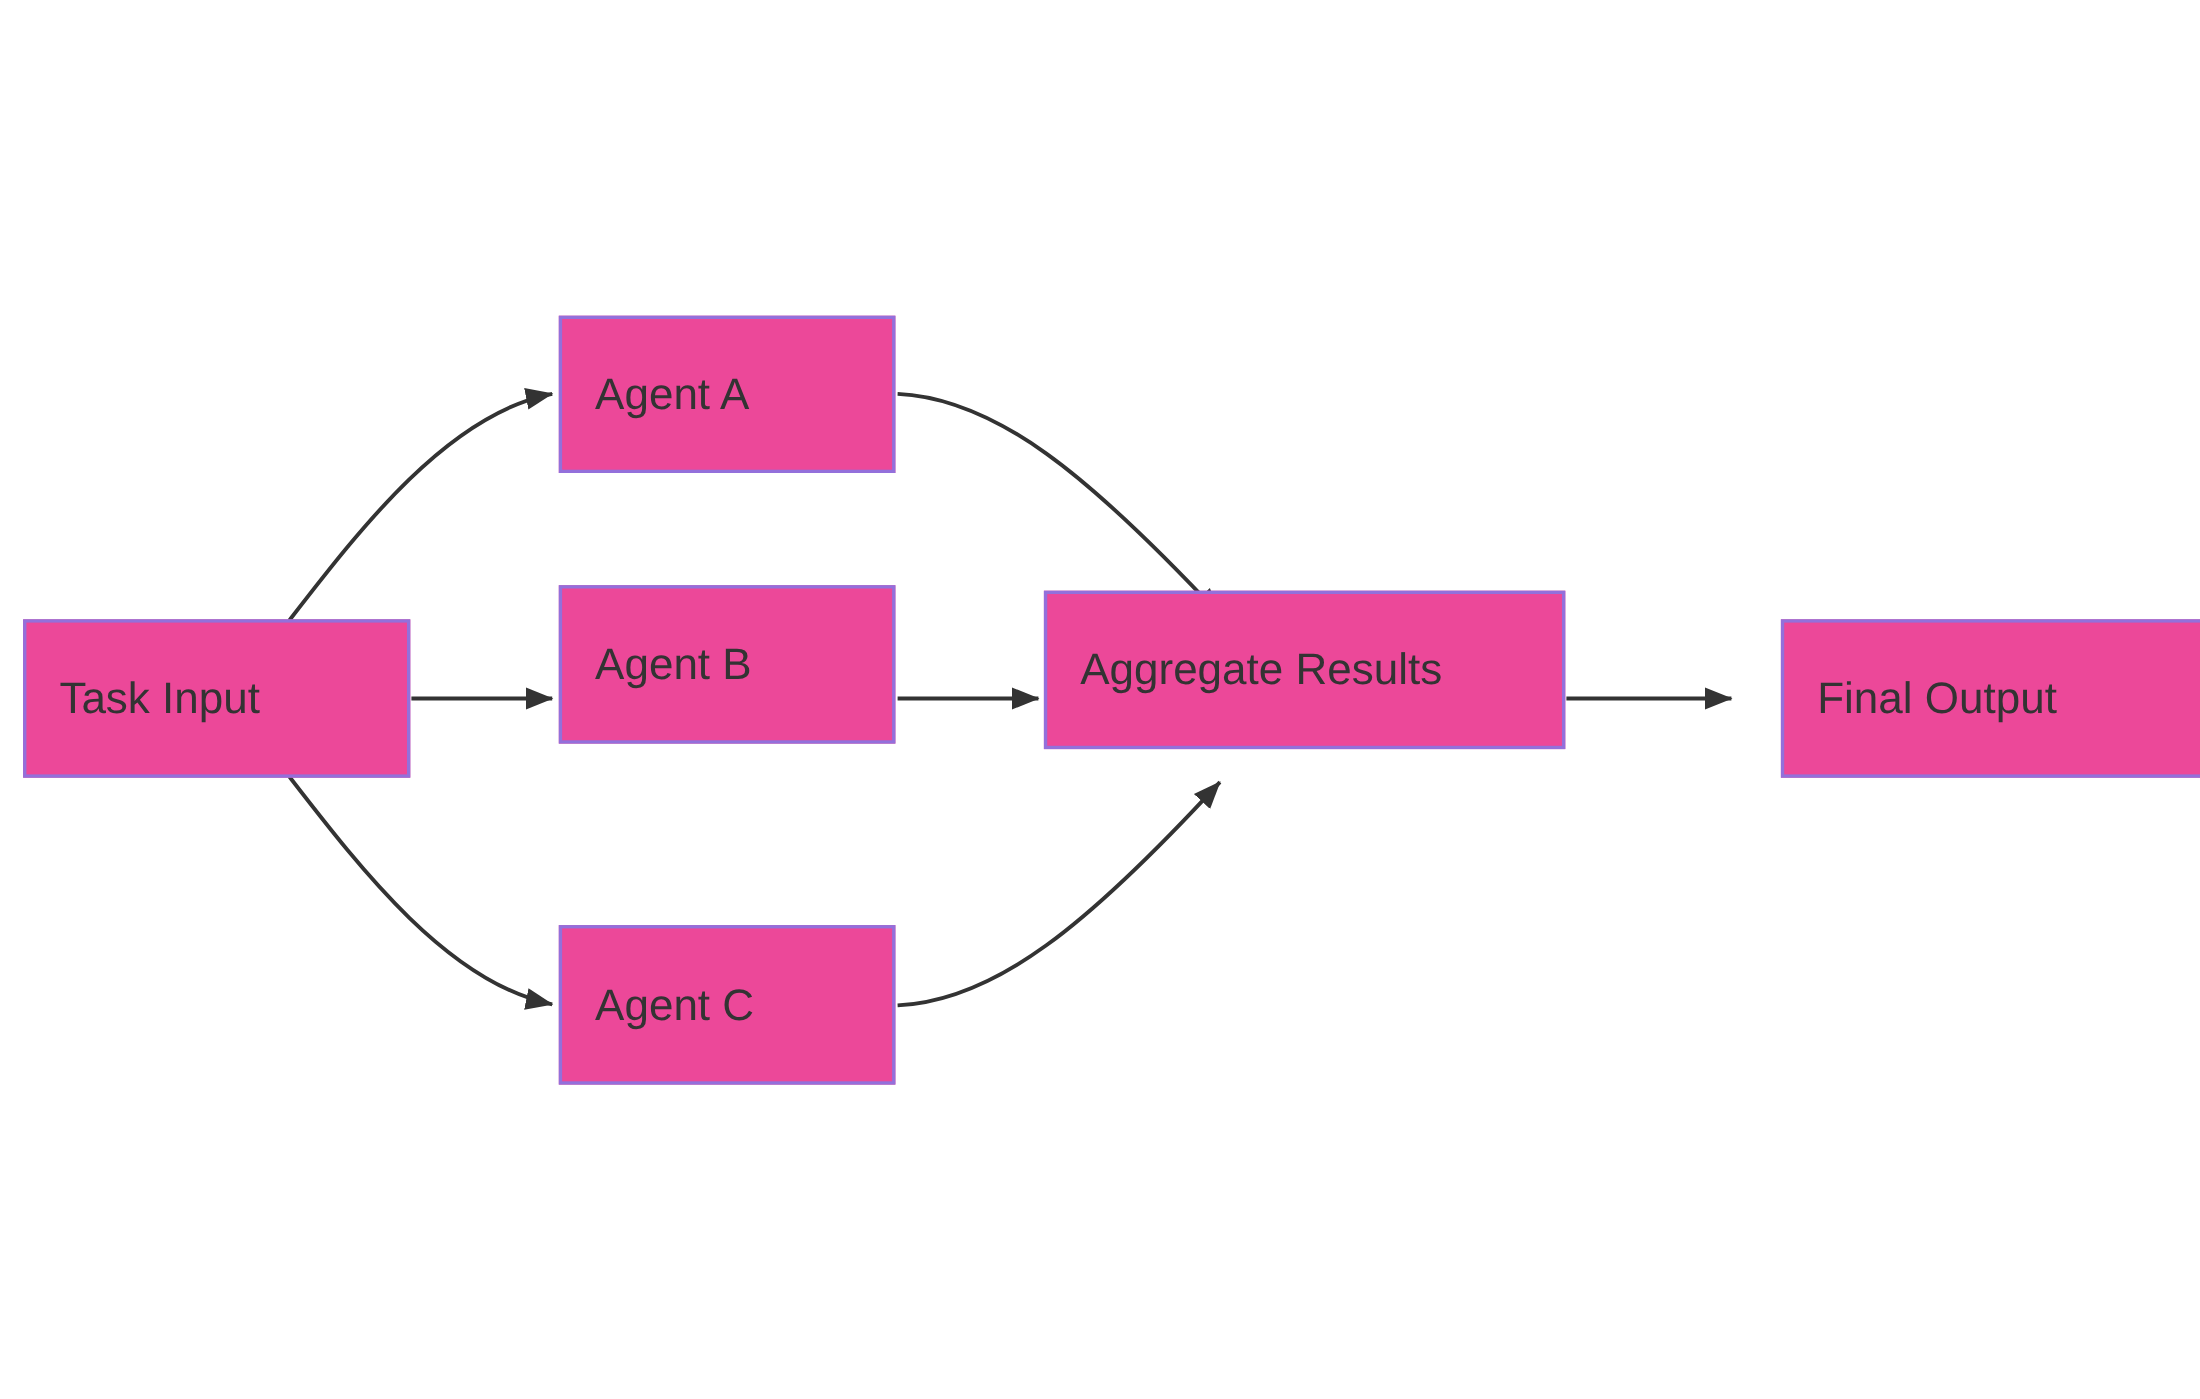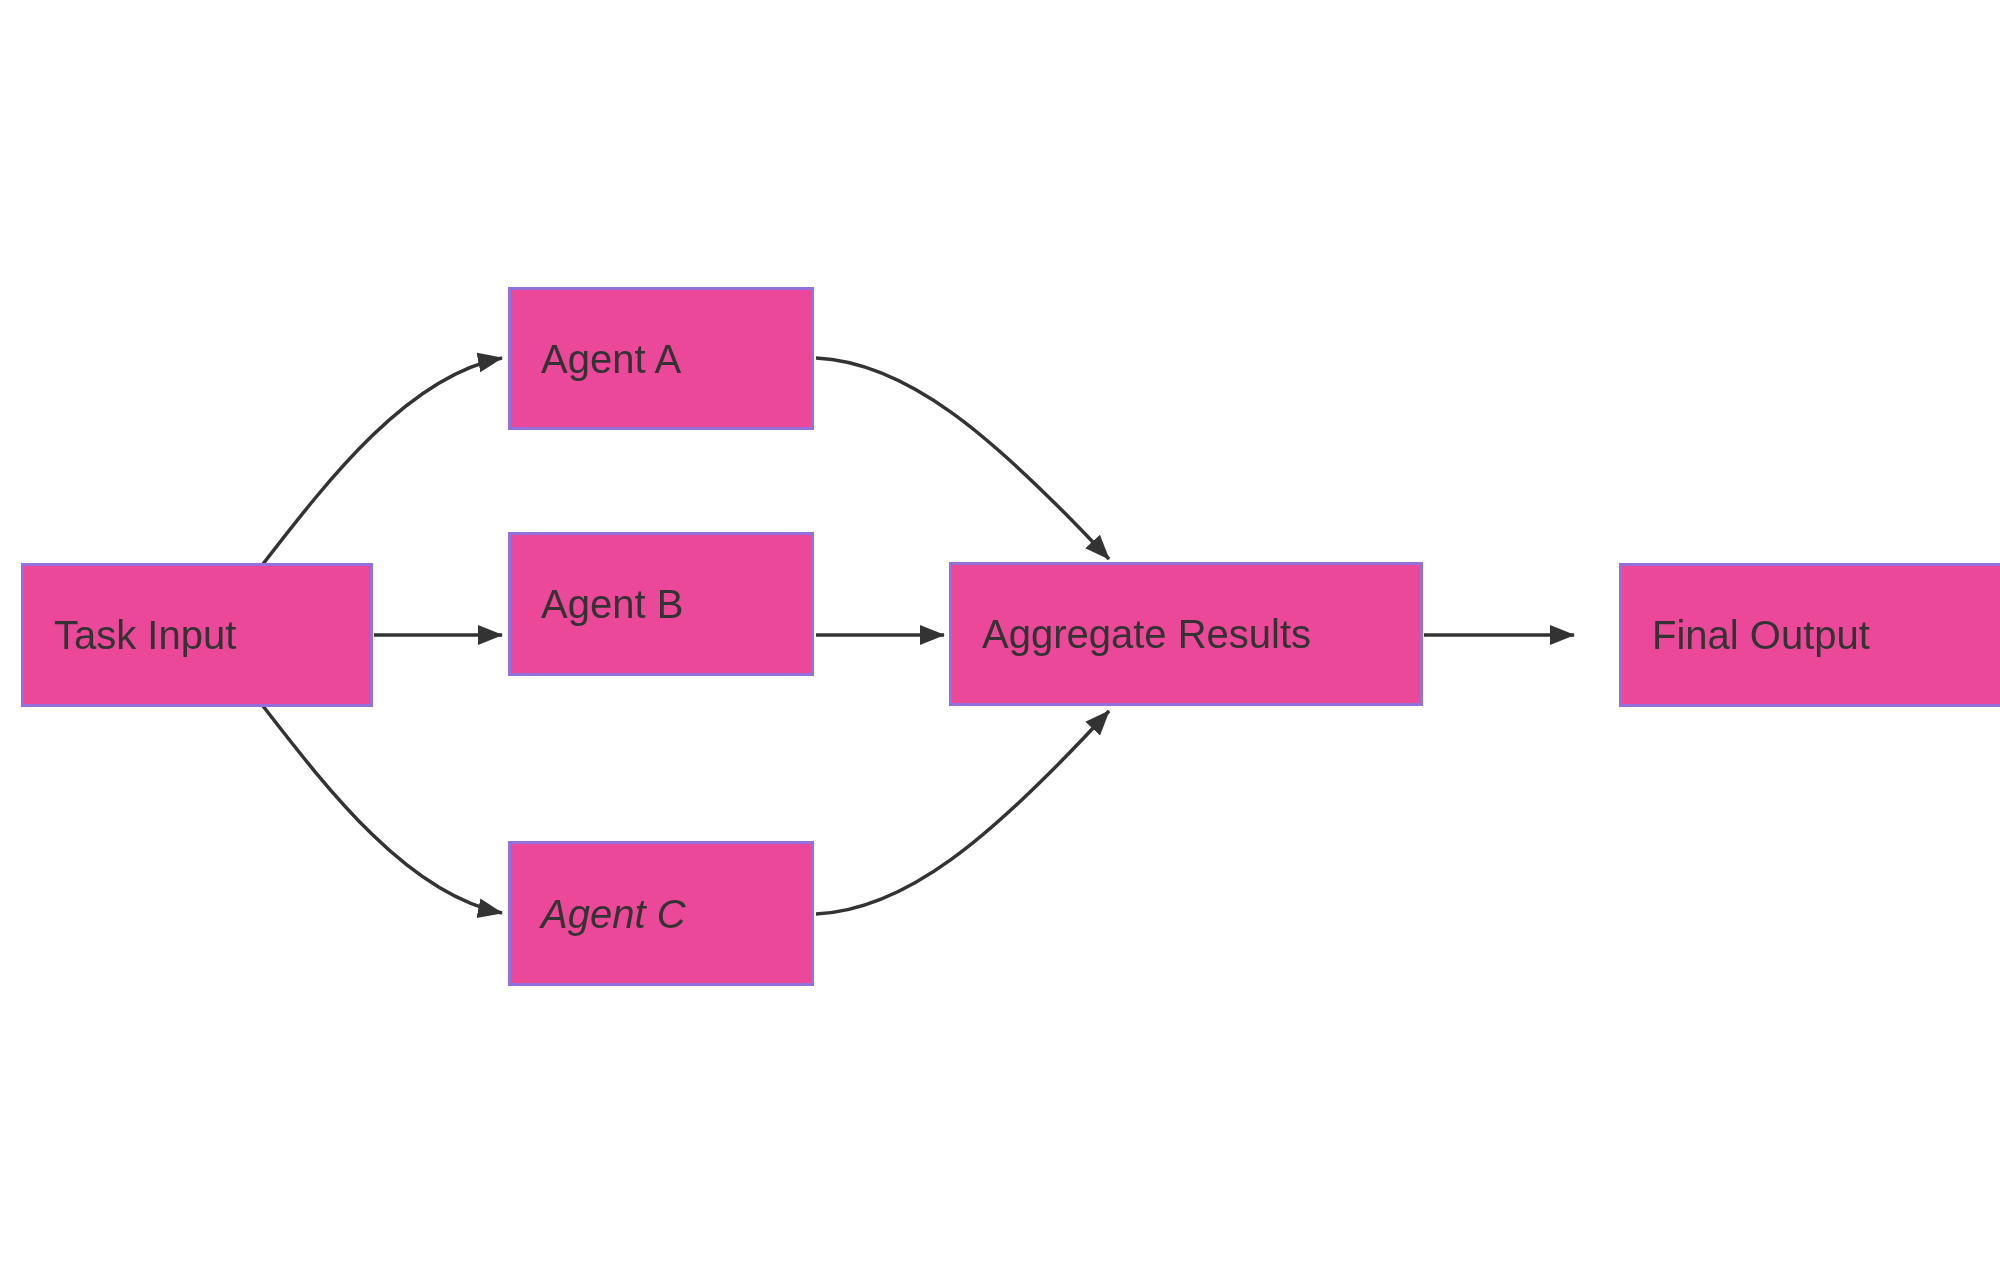--- a/index.html
+++ b/index.html
@@ -40,22 +40,22 @@
   .node-label {
     color: #333333;
     font-size: 40px;
     line-height: 1.2;
     white-space: nowrap;
   }
   
   .node-task-input        { left: 21px;   top: 563px; width: 352px; height: 144px; }
   .node-agent-a           { left: 508px;  top: 287px; width: 306px; height: 143px; }
   .node-agent-b           { left: 508px;  top: 532px; width: 306px; height: 144px; }
-  .node-agent-c           { left: 508px;  top: 841px; width: 306px; height: 145px; font-style: italic; }
-  .node-aggregate-results { left: 949px;  top: 562px; width: 474px; height: 144px; }
+  .node-agent-c           { left: 508px;  top: 841px; width: 306px; height: 145px; }
+  .node-aggregate-results { left: 949px;  top: 537px; width: 474px; height: 144px; }
   .node-final-output      { left: 1619px; top: 563px; width: 398px; height: 144px; }
 </style>
 </head>
 <body>
 
 <div class="stage">
 
   <svg class="edges-layer" viewBox="0 0 2000 1272" xmlns="http://www.w3.org/2000/svg">
     <defs>
       <marker id="arrow" viewBox="0 0 13 11" refX="12" refY="5.5" markerWidth="26" markerHeight="22" markerUnits="userSpaceOnUse" orient="auto">

